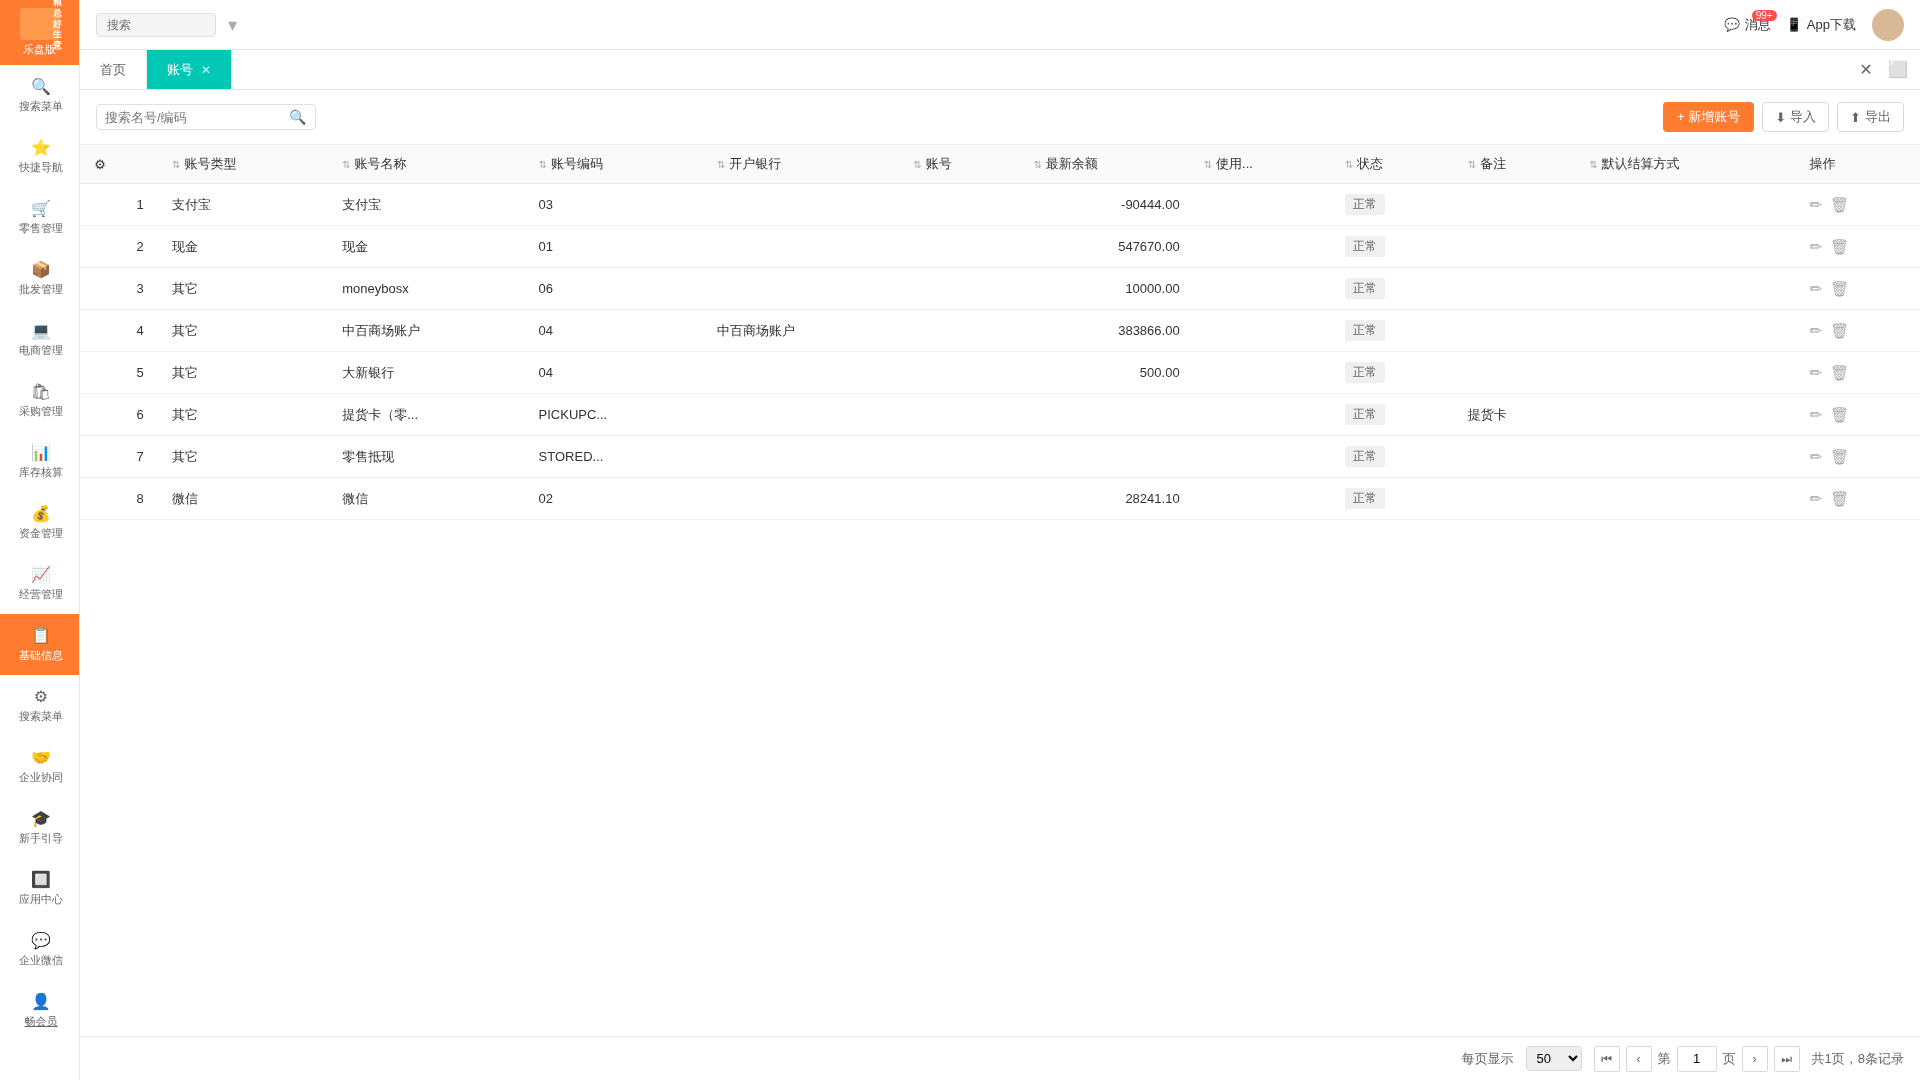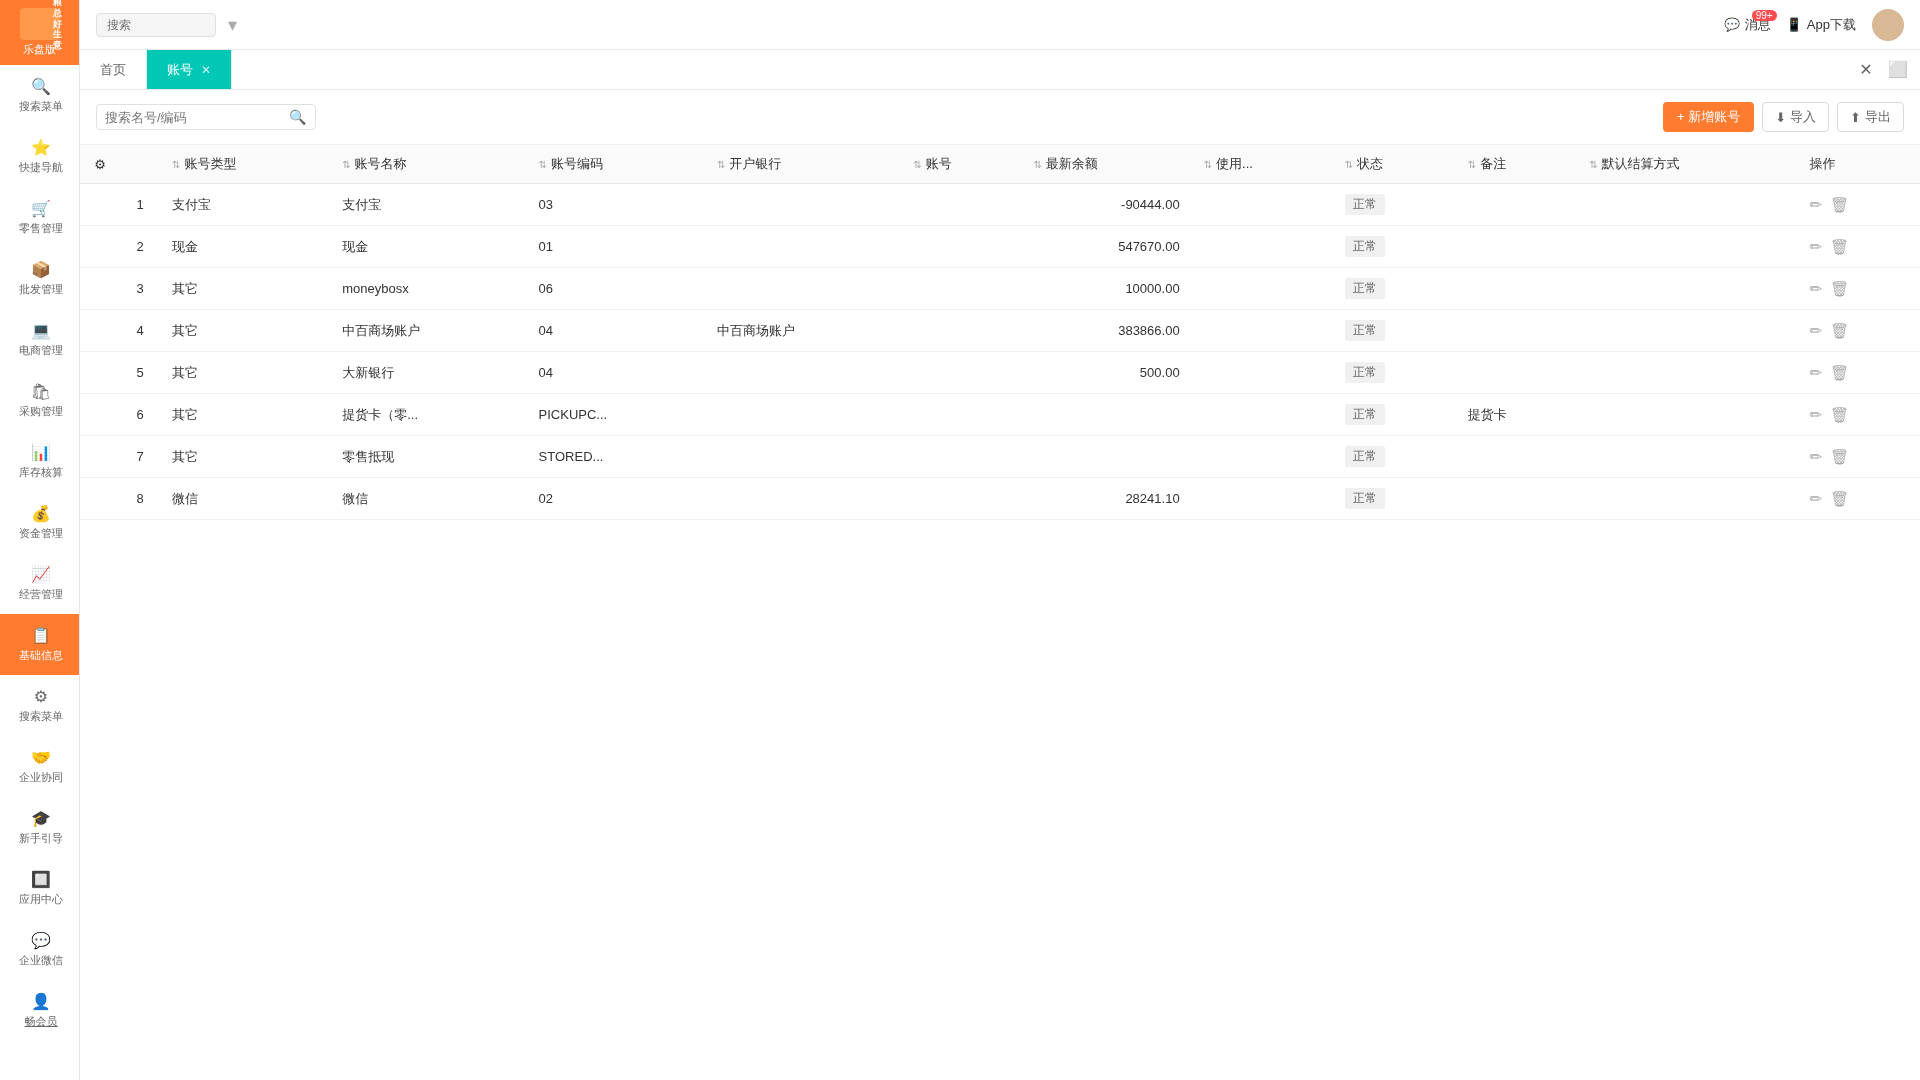--- a/index.html
+++ b/index.html
@@ -667,14 +667,32 @@
       <div class="action-icons">
         <span class="action-btn" title="编辑">✏</span>
         <span class="action-btn" title="删除">🗑</span>
       </div>
     </td>
   </tr>
           </tbody>
       </table>
     </div>
 
+    <div class="footer">
+      <span>每页显示</span>
+      <select class="page-size-select">
+        <option>50</option>
+        <option>20</option>
+        <option>100</option>
+      </select>
+      <div class="pagination">
+        <div class="page-btn">⏮</div>
+        <div class="page-btn">‹</div>
+        <span>第</span>
+        <input type="text" class="page-input" value="1" style="">
+        <span>页</span>
+        <div class="page-btn">›</div>
+        <div class="page-btn">⏭</div>
+      </div>
+      <span>共1页，8条记录</span>
+    </div>
   </div>
 </div>
 
 </body></html>

